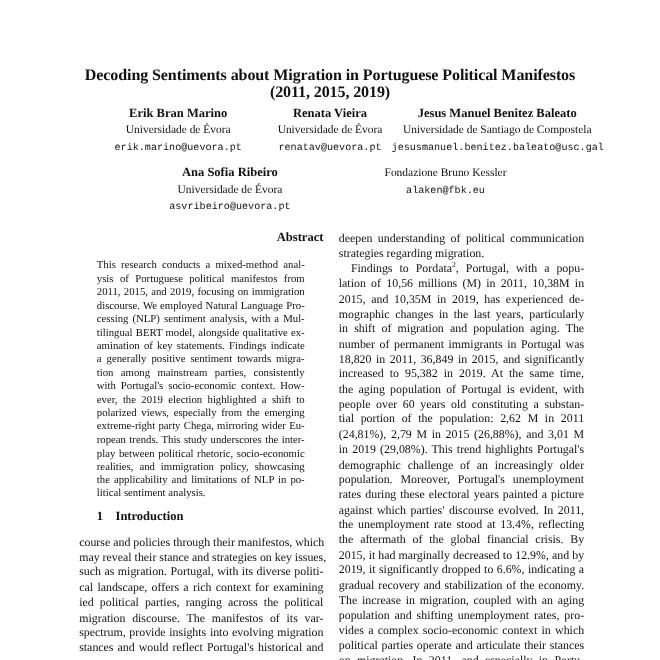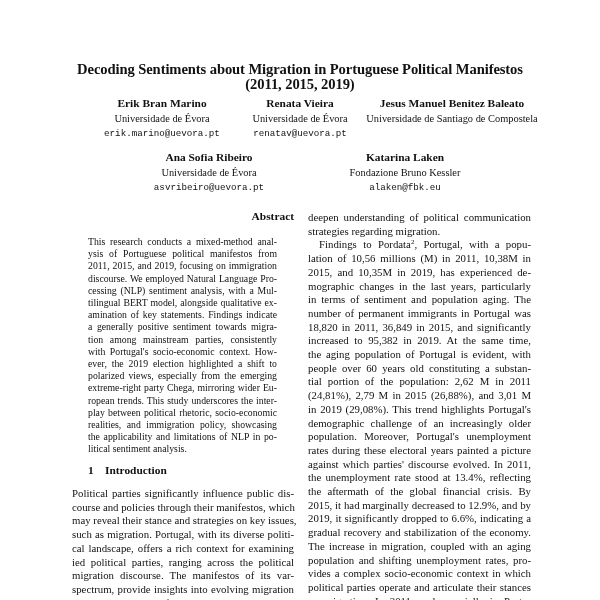--- a/index.html
+++ b/index.html
@@ -135,29 +135,29 @@
     <span class="email">erik.marino@uevora.pt</span>
   </div>
   <div class="author" style="left:244px;width:112px;top:96px;">
     <span class="name">Renata Vieira</span>
     <span class="aff">Universidade de Évora</span>
     <span class="email">renatav@uevora.pt</span>
   </div>
   <div class="author" style="left:356px;width:192px;top:96px;">
     <span class="name">Jesus Manuel Benitez Baleato</span>
     <span class="aff">Universidade de Santiago de Compostela</span>
+    <span class="email">jesusmanuel.benitez.baleato@usc.gal</span>
   </div>
 
   <div class="author" style="left:134px;width:150px;top:150px;">
     <span class="name">Ana Sofia Ribeiro</span>
     <span class="aff">Universidade de Évora</span>
     <span class="email">asvribeiro@uevora.pt</span>
   </div>
   <div class="author" style="left:330px;width:150px;top:150px;">
-    <span class="name">Katarina Laken</span>
     <span class="aff">Fondazione Bruno Kessler</span>
     <span class="email">alaken@fbk.eu</span>
   </div>
 
   <div class="heading-abstract">Abstract</div>
   <div class="abstract">
     <span class="line">This research conducts a mixed-method anal-</span>
     <span class="line">ysis of Portuguese political manifestos from</span>
     <span class="line">2011, 2015, and 2019, focusing on immigration</span>
     <span class="line">discourse. We employed Natural Language Pro-</span>
@@ -175,39 +175,38 @@
     <span class="line">realities, and immigration policy, showcasing</span>
     <span class="line">the applicability and limitations of NLP in po-</span>
     <span class="line last">litical sentiment analysis.</span>
   </div>
 
   <div class="section-heading">
     <span class="num">1</span><span>Introduction</span>
   </div>
 
   <div class="intro">
-    <span class="line">Political parties significantly influence public dis-</span>
     <span class="line">course and policies through their manifestos, which</span>
     <span class="line">may reveal their stance and strategies on key issues,</span>
     <span class="line">such as migration. Portugal, with its diverse politi-</span>
     <span class="line">cal landscape, offers a rich context for examining</span>
     <span class="line">ied political parties, ranging across the political</span>
     <span class="line">migration discourse.  The manifestos of its var-</span>
     <span class="line">spectrum, provide insights into evolving migration</span>
     <span class="line">stances and would reflect Portugal's historical and</span>
   </div>
 
   <div class="rightcol">
     <span class="line">deepen understanding of political communication</span>
     <span class="line last">strategies regarding migration.</span>
     <span class="line indent"><span>Findings to Pordata</span><sup>2</sup><span>, Portugal, with a popu-</span></span>
     <span class="line">lation of 10,56 millions (M) in 2011, 10,38M in</span>
     <span class="line">2015, and 10,35M in 2019, has experienced de-</span>
     <span class="line">mographic changes in the last years, particularly</span>
-    <span class="line">in terms of sentiment and population aging. The</span>
+    <span class="line">in shift of migration and population aging. The</span>
     <span class="line">number of permanent immigrants in Portugal was</span>
     <span class="line">18,820 in 2011, 36,849 in 2015, and significantly</span>
     <span class="line">increased to 95,382 in 2019.  At the same time,</span>
     <span class="line">the aging population of Portugal is evident, with</span>
     <span class="line">people over 60 years old constituting a substan-</span>
     <span class="line">tial portion of the population:  2,62 M in 2011</span>
     <span class="line">(24,81%), 2,79 M in 2015 (26,88%), and 3,01 M</span>
     <span class="line">in 2019 (29,08%). This trend highlights Portugal's</span>
     <span class="line">demographic challenge of an increasingly older</span>
     <span class="line">population. Moreover, Portugal's unemployment</span>

